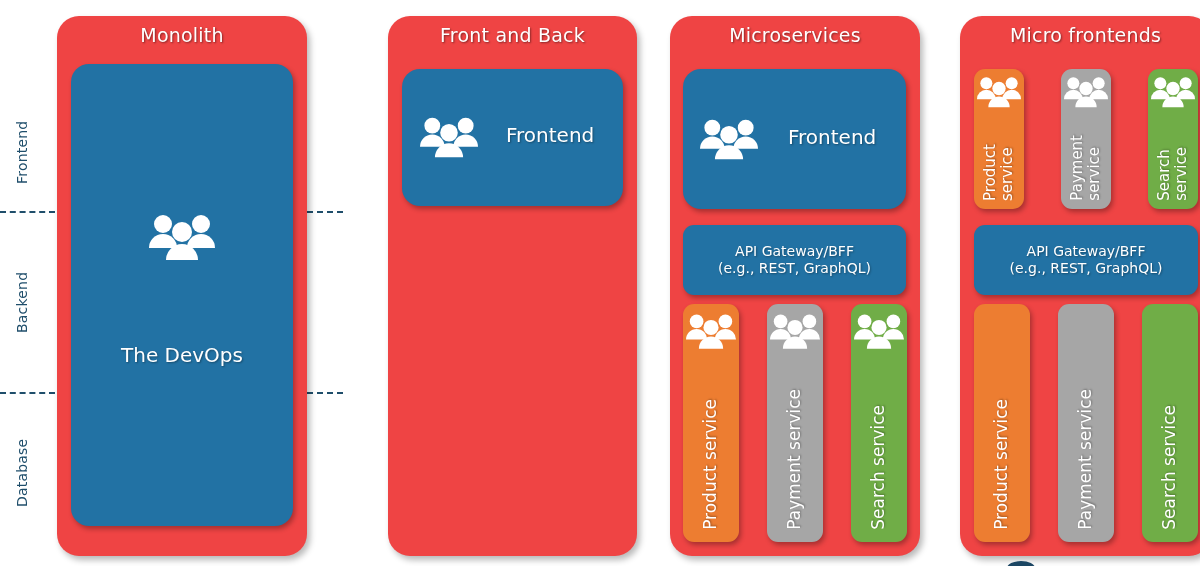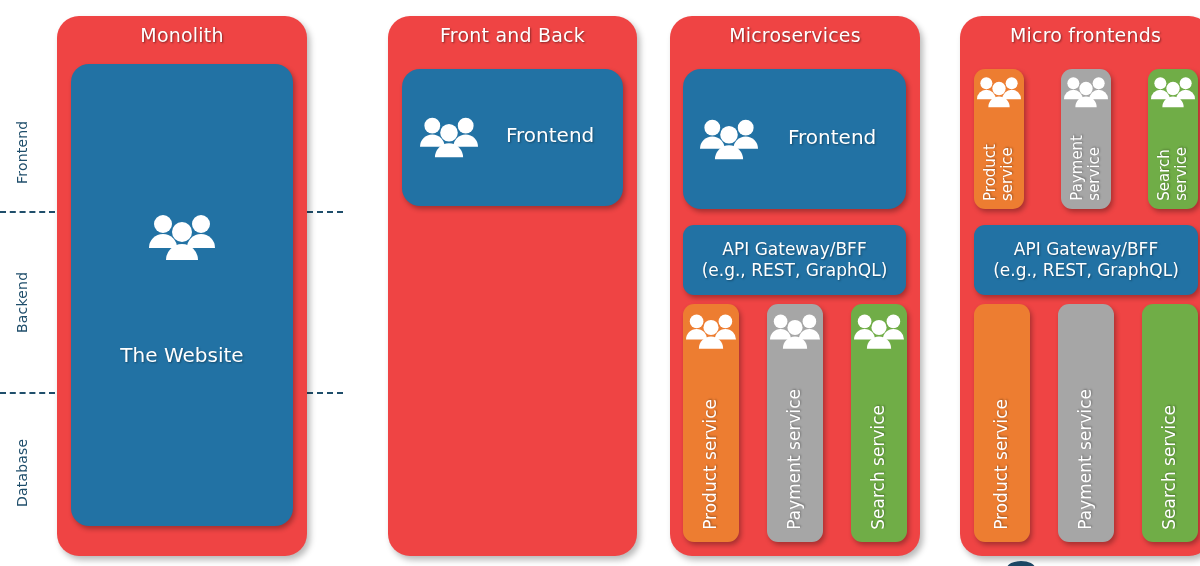--- a/index.html
+++ b/index.html
@@ -85,21 +85,21 @@
     background: #2272A4;
     border-radius: 11px;
     box-shadow: 2px 3px 5px rgba(0,0,0,0.30);
     display: flex;
     flex-direction: column;
     align-items: center;
     justify-content: center;
   }
   .gateway span {
     color: #ffffff;
-    font-size: 17px;
+    font-size: 14px;
     line-height: 1.22;
     text-shadow: 1px 1px 2px rgba(0,0,0,0.35);
     white-space: nowrap;
   }
 
   
   .service {
     position: absolute;
     border-radius: 11px;
     box-shadow: 2px 3px 5px rgba(0,0,0,0.30);
@@ -172,21 +172,21 @@
       <span class="people-icon" style="position:absolute; left:50%; top:148px; transform:translateX(-50%);">
         <svg width="66" height="52" viewBox="0 0 66 52" aria-hidden="true">
           <circle cx="14" cy="12" r="9" fill="#ffffff"></circle>
           <path d="M0 36 a14 14 0 0 1 28 0 z" fill="#ffffff"></path>
           <circle cx="52" cy="12" r="9" fill="#ffffff"></circle>
           <path d="M38 36 a14 14 0 0 1 28 0 z" fill="#ffffff"></path>
           <circle cx="33" cy="20" r="10" fill="#ffffff"></circle>
           <path d="M17 48 a16 16 0 0 1 32 0 z" fill="#ffffff"></path>
         </svg>
       </span>
-      <div class="card-label center" style="top:280px;">The Website</div>
+      <div class="card-label center" style="top:280px;">The DevOps</div>
     </div>
   </div>
 
   <div class="panel" style="left:342px; top:16px; width:249px; height:540px;margin-left:46px;">
     <div class="panel-title">Front and Back</div>
 
     <div class="card" style="left:14px; top:53px; width:221px; height:137px;">
       <span class="people-icon" style="position:absolute; left:18px; top:46px;">
         <svg width="58" height="46" viewBox="0 0 66 52" aria-hidden="true">
           <circle cx="14" cy="12" r="9" fill="#ffffff"></circle>

